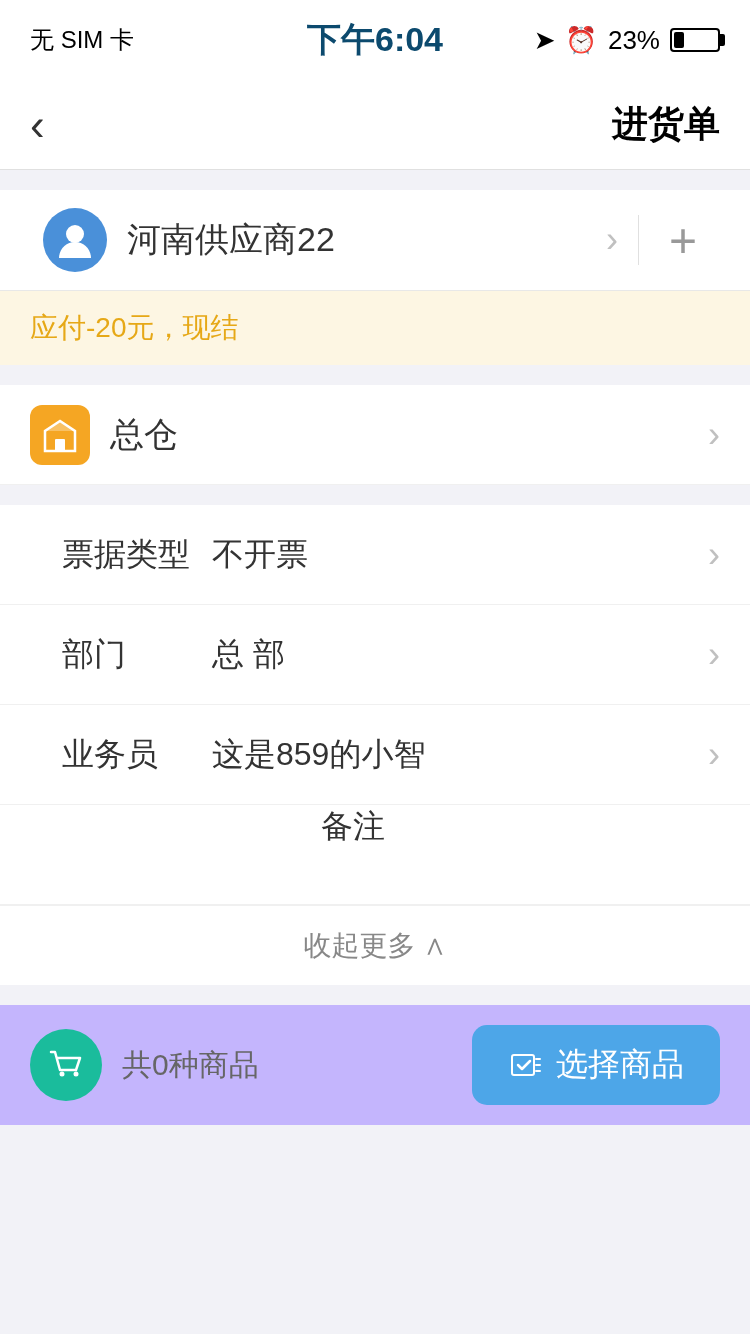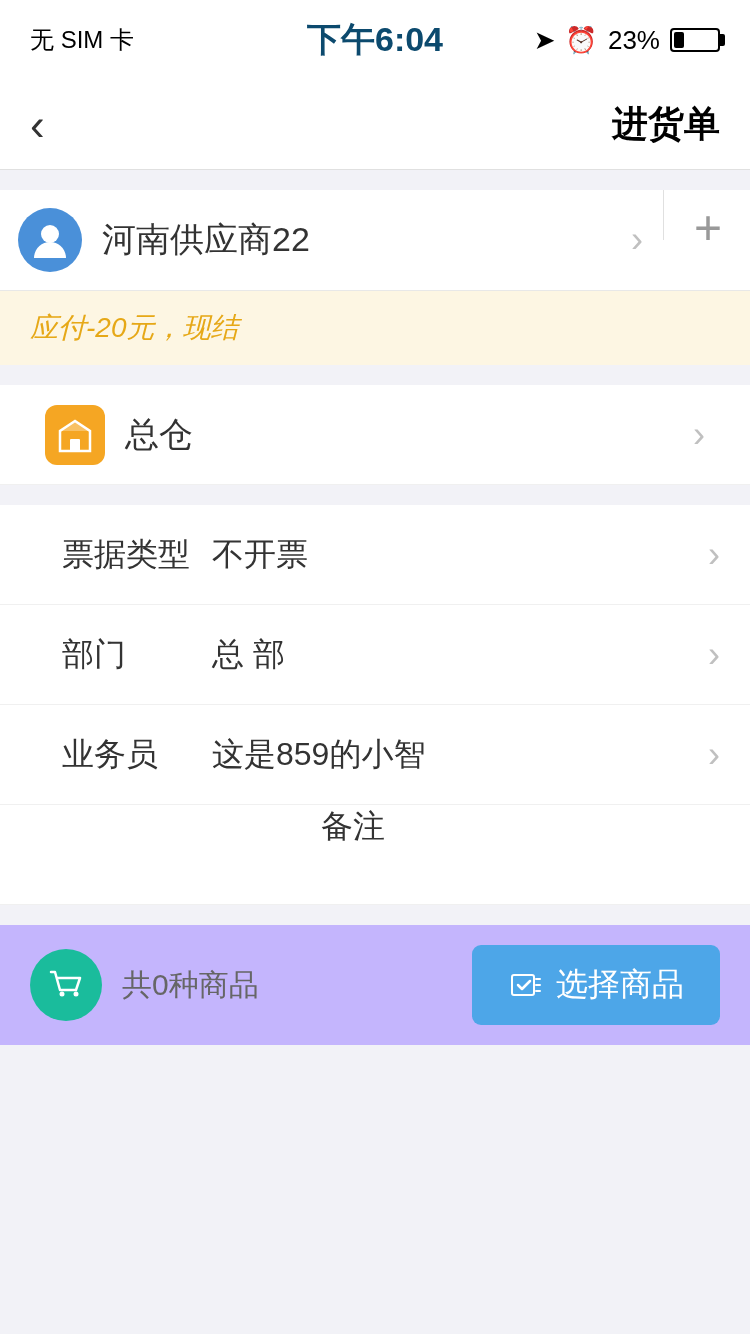--- a/index.html
+++ b/index.html
@@ -102,22 +102,22 @@
     
     .section-gap {
       height: 20px;
       background: #f2f2f7;
     }
 
     
     .supplier-section {
       background: #fff;
       display: flex;
-      align-items: flex-start;
-      padding: 0 18px;
+      align-items: center;
+      padding: 0 43px;
       border-bottom: 1px solid #e8e8e8;
     }
     .supplier-row {
       display: flex;
       align-items: center;
       flex: 1;
       height: 100px;
       cursor: pointer;
     }
     .supplier-avatar {
@@ -154,32 +154,31 @@
       cursor: pointer;
       padding: 10px;
     }
 
     
     .notice-bar {
       background: #fdf6e3;
       padding: 18px 30px;
       font-size: 28px;
       color: #e6a817;
-      font-style: italic;
     }
 
     
     .warehouse-section {
       background: #fff;
       margin-top: 20px;
     }
     .list-row {
       display: flex;
       align-items: center;
-      padding: 0 45px;
+      padding: 0 30px;
       height: 100px;
       background: #fff;
       border-bottom: 1px solid #f0f0f0;
       cursor: pointer;
     }
     .list-row-icon {
       width: 60px;
       height: 60px;
       border-radius: 12px;
       background: #f5a623;
@@ -271,21 +270,21 @@
     .product-count {
       flex: 1;
       font-size: 30px;
       color: #666;
     }
     .select-btn {
       background: #4da6e8;
       color: #fff;
       font-size: 32px;
       padding: 18px 36px;
-      border-radius: 9px;
+      border-radius: 15px;
       display: flex;
       align-items: center;
       gap: 12px;
       cursor: pointer;
       border: none;
     }
     .select-btn svg { width: 36px; height: 36px; fill: #fff; }
   </style>
 </head>
 <body>
@@ -369,20 +368,23 @@
   <div class="form-row">
     <span class="form-row-label">业务员</span>
     <span class="form-row-value">这是859的小智</span>
     <span class="chevron-right">›</span>
   </div>
 
   <div class="form-row form-row-no-chevron">
     <span class="form-row-label">备注</span>
   </div>
 
+  <div class="collapse-row">
+    <span class="collapse-label">收起更多 ∧</span>
+  </div>
 </div>
 
 <div class="bottom-bar">
   <div class="product-icon">
     <svg viewBox="0 0 42 42" xmlns="http://www.w3.org/2000/svg">
       <path d="M6 8h4l5 18h16l4-12H12" stroke="#fff" stroke-width="2.5" fill="none" stroke-linecap="round" stroke-linejoin="round"></path>
       <circle cx="17" cy="30" r="2.5" fill="#fff"></circle>
       <circle cx="31" cy="30" r="2.5" fill="#fff"></circle>
     </svg>
   </div>

